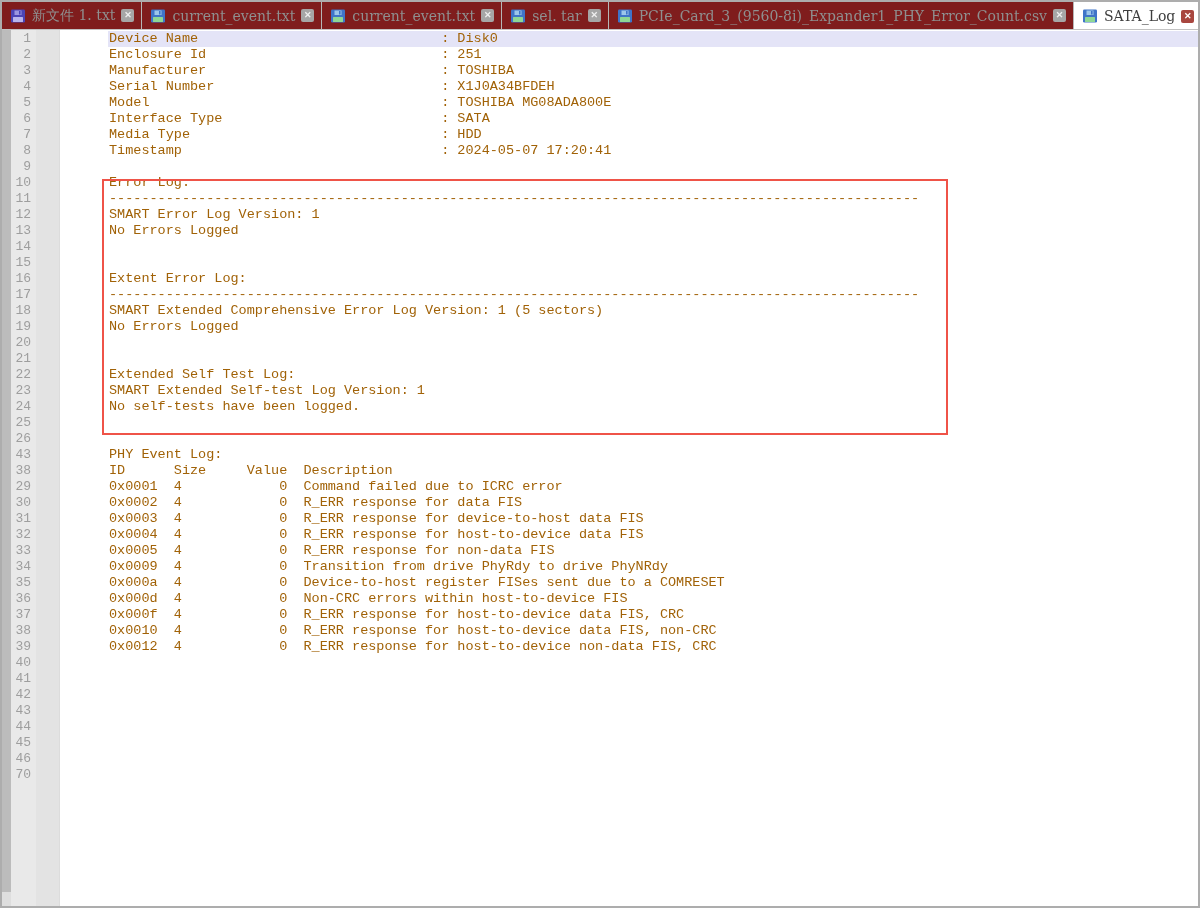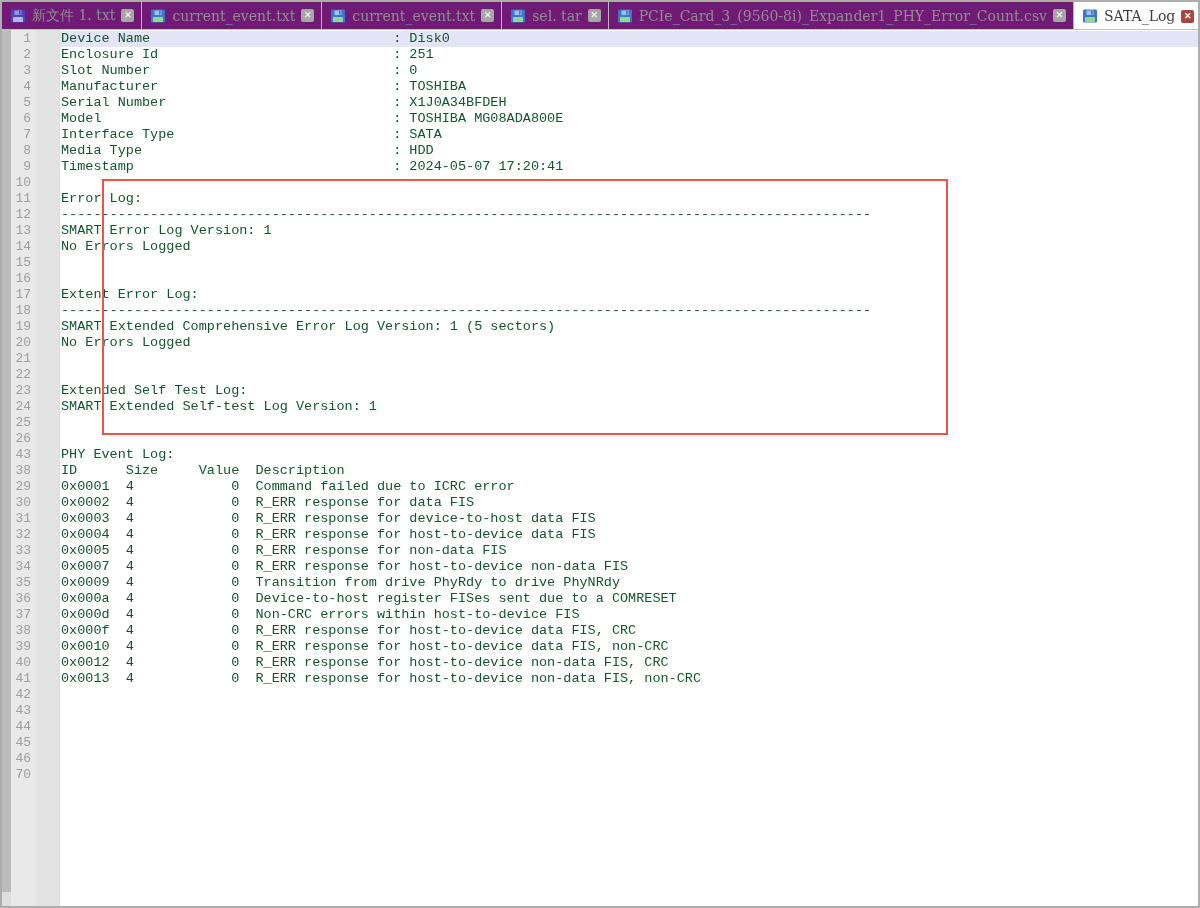--- a/index.html
+++ b/index.html
@@ -4,21 +4,21 @@
 <style>
   html,body{margin:0;padding:0;background:#fff;}
   #window{
     position:relative;width:1200px;height:908px;box-sizing:border-box;
     border:2px solid #adadad;background:#fff;overflow:hidden;
     font-family:"Liberation Sans",sans-serif;
     display:flex;flex-direction:column;
   }
   
   #tabbar{
-    flex:none;height:27px;background:#701a75;display:flex;align-items:stretch;
+    flex:none;height:27px;background:#7f1d1d;display:flex;align-items:stretch;
     border-bottom:1px solid #c2c2c2;overflow:hidden;
   }
   .tab{
     display:flex;align-items:center;gap:6px;padding:0 7px 0 8px;
     border-right:1px solid #b6b6b6;cursor:default;white-space:nowrap;
     font-family:"DejaVu Serif","Liberation Serif",serif;font-size:14px;color:#8f8f8f;
   }
   .tab.active{background:#ffffff;color:#3d3d3d;margin-bottom:-1px;}
   .tab .ticon{width:16px;height:16px;flex:none;display:block;}
   .tab .tclose{
@@ -34,21 +34,21 @@
   #gutter{
     flex:none;width:25px;background:#e9e9e9;color:#9e9e9e;text-align:right;
     font-family:"Liberation Mono","DejaVu Sans Mono",monospace;font-size:13px;
     padding:1px 0 0 0;box-sizing:border-box;
   }
   .lnum{height:16px;line-height:16px;padding-right:5px;}
   #foldmargin{flex:none;width:23px;background:#e3e3e3;border-right:1px solid #dcdcdc;}
   #code{
     flex:1;background:#fff;padding-top:1px;position:relative;overflow:hidden;
     font-family:"Liberation Mono","DejaVu Sans Mono",monospace;
-    font-size:13.5px;color:#14532d;
+    font-size:13.5px;color:#a16207;padding-left:48px;
   }
   .cline{height:16px;line-height:16px;white-space:pre;padding-left:1px;}
   .cline.hl{background:#e4e4f7;}
   
   #annobox{
     position:absolute;left:42px;top:149px;width:846px;height:256px;
     border:2px solid #ef5348;pointer-events:none;box-sizing:border-box;
   }
 </style>
 </head>
@@ -168,21 +168,20 @@
         <div class="lnum">44</div>
         <div class="lnum">45</div>
         <div class="lnum">46</div>
         <div class="lnum">70</div>
       </div>
     <div id="foldmargin"></div>
     <div id="code">
       <div id="annobox" style="border-color: rgb(239, 83, 72);"></div>
     <div class="cline hl">Device Name                              : Disk0</div>
         <div class="cline">Enclosure Id                             : 251</div>
-        <div class="cline">Slot Number                              : 0</div>
         <div class="cline">Manufacturer                             : TOSHIBA</div>
         <div class="cline">Serial Number                            : X1J0A34BFDEH</div>
         <div class="cline">Model                                    : TOSHIBA MG08ADA800E</div>
         <div class="cline">Interface Type                           : SATA</div>
         <div class="cline">Media Type                               : HDD</div>
         <div class="cline">Timestamp                                : 2024-05-07 17:20:41</div>
         <div class="cline"></div>
         <div class="cline">Error Log:</div>
         <div class="cline">----------------------------------------------------------------------------------------------------</div>
         <div class="cline">SMART Error Log Version: 1</div>
@@ -190,34 +189,33 @@
         <div class="cline"></div>
         <div class="cline"></div>
         <div class="cline">Extent Error Log:</div>
         <div class="cline">----------------------------------------------------------------------------------------------------</div>
         <div class="cline">SMART Extended Comprehensive Error Log Version: 1 (5 sectors)</div>
         <div class="cline">No Errors Logged</div>
         <div class="cline"></div>
         <div class="cline"></div>
         <div class="cline">Extended Self Test Log:</div>
         <div class="cline">SMART Extended Self-test Log Version: 1</div>
+        <div class="cline">No self-tests have been logged.</div>
         <div class="cline"></div>
         <div class="cline"></div>
         <div class="cline">PHY Event Log:</div>
         <div class="cline">ID      Size     Value  Description</div>
         <div class="cline">0x0001  4            0  Command failed due to ICRC error</div>
         <div class="cline">0x0002  4            0  R_ERR response for data FIS</div>
         <div class="cline">0x0003  4            0  R_ERR response for device-to-host data FIS</div>
         <div class="cline">0x0004  4            0  R_ERR response for host-to-device data FIS</div>
         <div class="cline">0x0005  4            0  R_ERR response for non-data FIS</div>
-        <div class="cline">0x0007  4            0  R_ERR response for host-to-device non-data FIS</div>
         <div class="cline">0x0009  4            0  Transition from drive PhyRdy to drive PhyNRdy</div>
         <div class="cline">0x000a  4            0  Device-to-host register FISes sent due to a COMRESET</div>
         <div class="cline">0x000d  4            0  Non-CRC errors within host-to-device FIS</div>
         <div class="cline">0x000f  4            0  R_ERR response for host-to-device data FIS, CRC</div>
         <div class="cline">0x0010  4            0  R_ERR response for host-to-device data FIS, non-CRC</div>
         <div class="cline">0x0012  4            0  R_ERR response for host-to-device non-data FIS, CRC</div>
-        <div class="cline">0x0013  4            0  R_ERR response for host-to-device non-data FIS, non-CRC</div>
         <div class="cline"></div>
         <div class="cline"></div>
       </div>
   </div>
 </div>
 
 </body></html>

